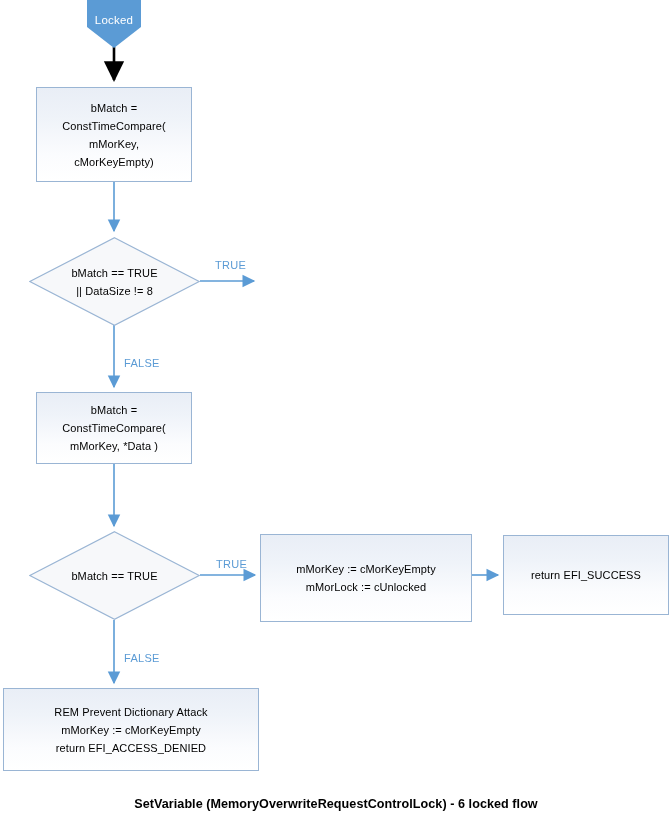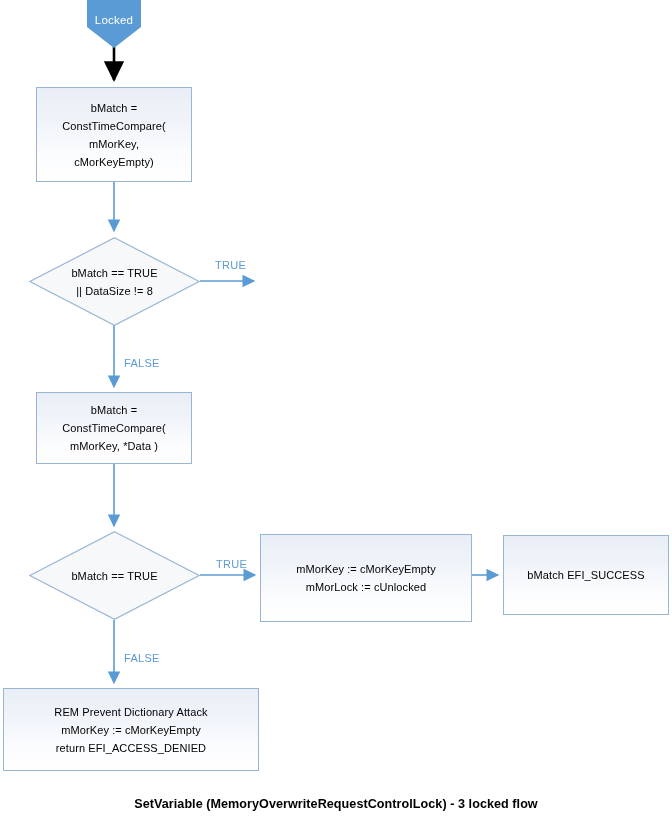--- a/index.html
+++ b/index.html
@@ -165,32 +165,32 @@
     </svg>
     <div class="txt">bMatch == TRUE</div>
   </div>
 
   <div class="node box" style="left:260px; top:534px; width:212px; height:88px;">
     <div class="txt">mMorKey := cMorKeyEmpty
 mMorLock := cUnlocked</div>
   </div>
 
   <div class="node box" style="left:503px; top:535px; width:166px; height:80px;">
-    <div class="txt">bMatch EFI_SUCCESS</div>
+    <div class="txt">return EFI_SUCCESS</div>
   </div>
 
   <div class="node box" style="left:3px; top:688px; width:256px; height:83px;">
     <div class="txt">REM Prevent Dictionary Attack
 mMorKey := cMorKeyEmpty
 return EFI_ACCESS_DENIED</div>
   </div>
 
   <div class="edge-label" style="left:215px; top:259px;">TRUE</div>
 
   <div class="edge-label" style="left:124px; top:357px;">FALSE</div>
 
   <div class="edge-label" style="left:216px; top:558px;">TRUE</div>
 
   <div class="edge-label" style="left:124px; top:652px;">FALSE</div>
 
-  <div class="caption">SetVariable (MemoryOverwriteRequestControlLock) - 3 locked flow</div>
+  <div class="caption">SetVariable (MemoryOverwriteRequestControlLock) - 6 locked flow</div>
 
 </div>
 
 </body></html>

